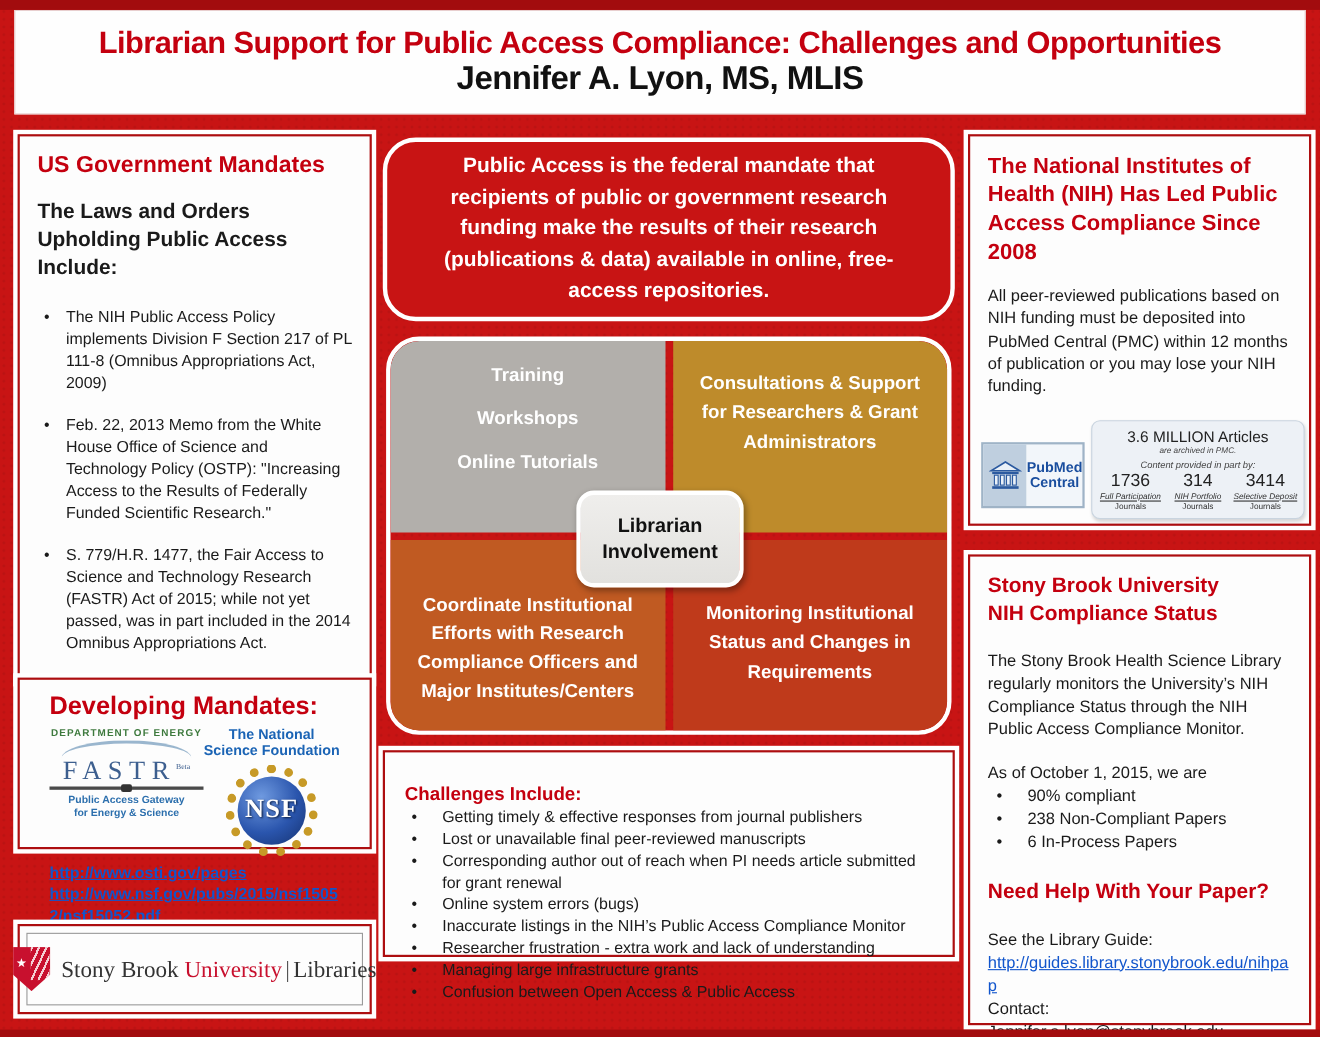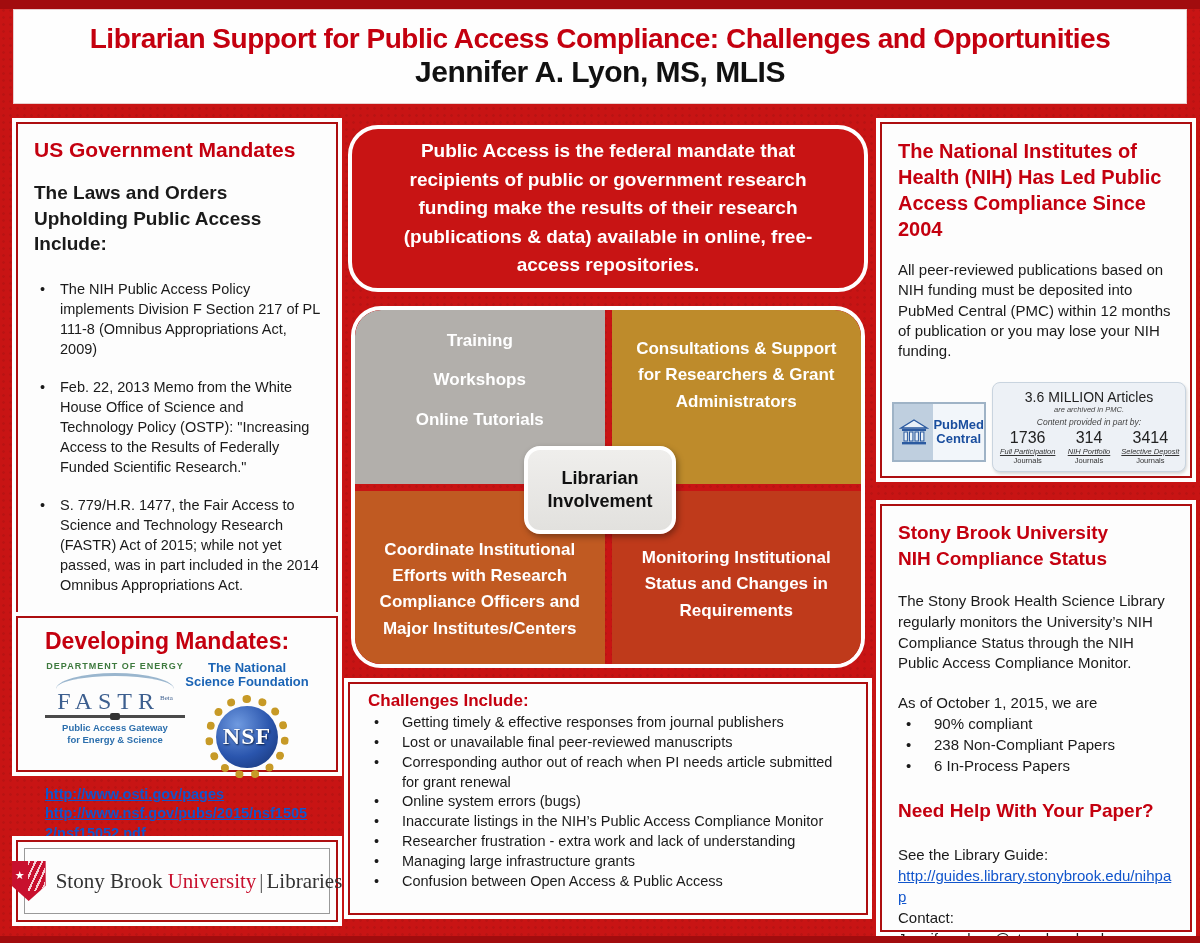--- a/index.html
+++ b/index.html
@@ -105,21 +105,21 @@
   .q-bl { background:#C05A22; border-radius:0 0 0 26px; justify-content:flex-end; padding-bottom:22px;}
   .q-br { background:#BF3A1B; border-radius:0 0 26px 0; justify-content:flex-end; padding-bottom:40px;}
   .center-box {
     position:absolute; left:524px; top:446px; width:152px; height:88px;
     background:linear-gradient(#EFEEEC, #E2E1DE); border:4px solid #fff; border-radius:16px;
     box-shadow:2px 3px 6px rgba(0,0,0,0.35);
     display:flex; align-items:center; justify-content:center; text-align:center;
     font-weight:bold; font-size:18px; color:#111; line-height:1.3; z-index:3; padding:4px;
   }
 
-  .p-challenges { left:348px; top:682px; width:520px; height:233px; padding:7px 18px; }
+  .p-challenges { left:348px; top:682px; width:520px; height:188px; padding:28px 18px; }
   .p-challenges .red-h { font-size:17px; margin-bottom:2px; }
   ul.clist { list-style:none; }
   ul.clist li { position:relative; padding-left:34px; font-size:14.5px; line-height:1.37; }
   ul.clist li::before { content:"•"; position:absolute; left:6px; top:0; }
 
   
   .p-nih { left:880px; top:122px; width:312px; height:356px; }
   .p-nih .red-h { font-size:20px; line-height:1.3; margin-bottom:18px; }
   .p-nih .body { font-size:15px; line-height:1.35; }
   .pmc-row { position:absolute; left:8px; top:258px; width:296px; height:92px; }
@@ -247,21 +247,21 @@
       <li>Corresponding author out of reach when PI needs article submitted for grant renewal</li>
       <li>Online system errors (bugs)</li>
       <li>Inaccurate listings in the NIH’s Public Access Compliance Monitor</li>
       <li>Researcher frustration - extra work and lack of understanding</li>
       <li>Managing large infrastructure grants</li>
       <li>Confusion between Open Access &amp; Public Access</li>
     </ul>
 </section>
 
 <section class="panel p-nih">
-  <div class="red-h">The National Institutes of Health (NIH) Has Led Public Access Compliance Since 2004</div>
+  <div class="red-h">The National Institutes of Health (NIH) Has Led Public Access Compliance Since 2008</div>
   <div class="body">All peer-reviewed publications based on NIH funding must be deposited into PubMed Central (PMC) within 12 months of publication or you may lose your NIH funding.</div>
   <div class="pmc-row">
     <div class="pmc-logo">
       <div class="icon-cell">
         <svg width="30" height="30" viewBox="0 0 30 30">
           <polygon points="15,3 28,11 2,11" fill="#EAF1F8" stroke="#2B5AA0" stroke-width="1.4"></polygon>
           <rect x="3" y="12" width="24" height="2" fill="#2B5AA0"></rect>
           <rect x="5" y="15" width="3.4" height="9" fill="#EAF1F8" stroke="#2B5AA0" stroke-width="1"></rect>
           <rect x="10.5" y="15" width="3.4" height="9" fill="#EAF1F8" stroke="#2B5AA0" stroke-width="1"></rect>
           <rect x="16" y="15" width="3.4" height="9" fill="#EAF1F8" stroke="#2B5AA0" stroke-width="1"></rect>

